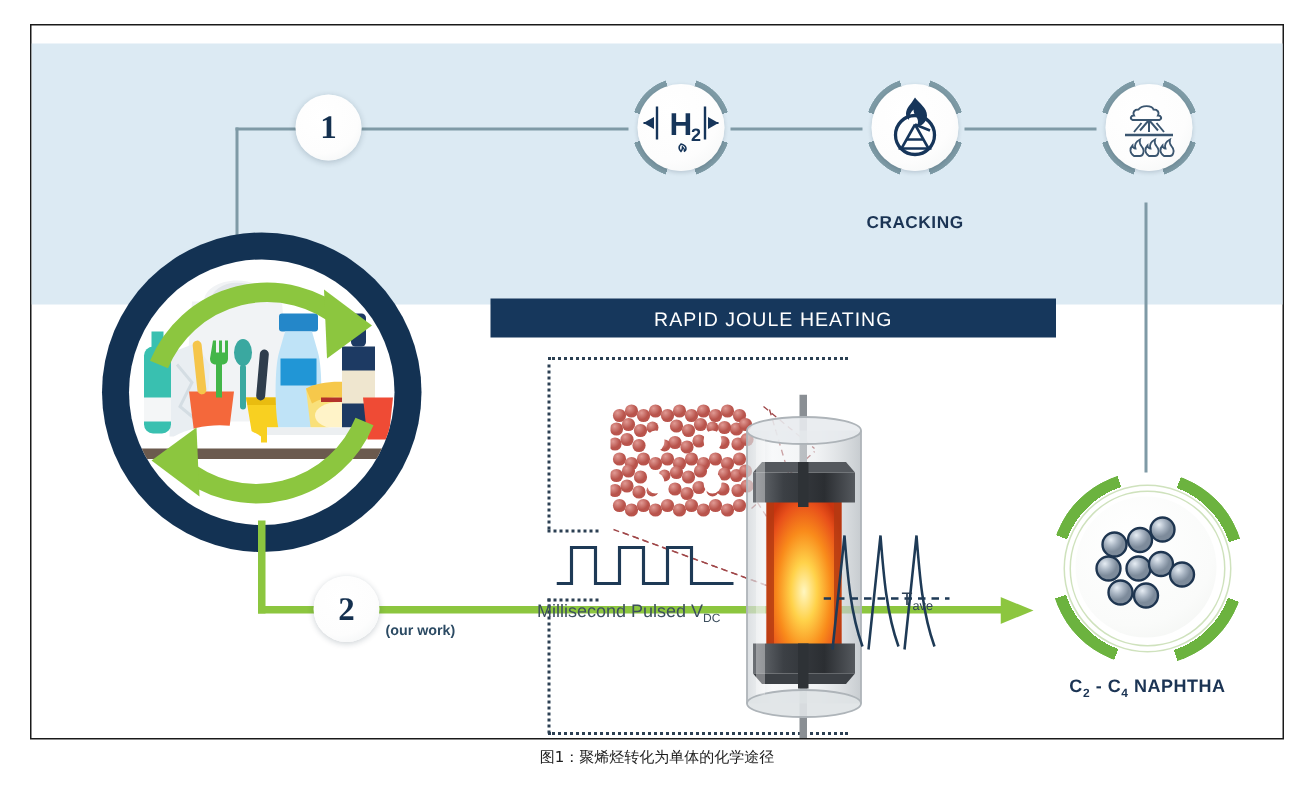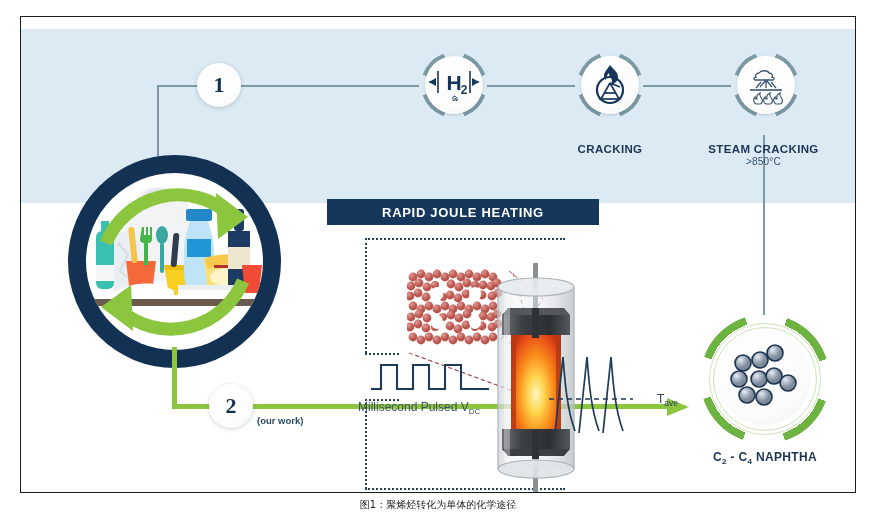--- a/index.html
+++ b/index.html
@@ -68,23 +68,23 @@
   .wheel .inner{
     position:absolute;left:18px;top:18px;width:177px;height:177px;border-radius:50%;
     background:#ffffff;overflow:hidden;
   }
 
   
   .gline{position:absolute;background:#8cc63f;}
 
   
   .rjh-banner{
-    position:absolute;left:306px;top:182px;width:272px;height:26px;
+    position:absolute;left:306px;top:182px;width:377px;height:26px;
     background:#16375c;color:#ffffff;display:flex;align-items:center;justify-content:center;
-    font-size:13px;font-weight:700;letter-spacing:.7px;
+    font-size:13px;font-weight:400;letter-spacing:.7px;
   }
   .dot-h{position:absolute;height:0;border-top:2px dotted #2b3f52;}
   .dot-v{position:absolute;width:0;border-left:2px dotted #2b3f52;}
 
   .cap-text{position:absolute;font-size:12px;color:#3d4f5e;white-space:nowrap;}
   .tave-text{position:absolute;font-size:12px;color:#2d4055;white-space:nowrap;}
 
   
   .olef{position:absolute;left:679px;top:297px;width:130px;height:130px;}
   .olef .gring{
@@ -186,24 +186,20 @@
           </g>
         </svg>
       </div>
     </div>
 
 
     <div class="lbl" style="left:519px;top:126px;width:140px;">
       <div class="t1">CRACKING</div>
     </div>
 
-    <div class="lbl" style="left:655px;top:126px;width:175px;">
-      <div class="t1">STEAM CRACKING</div>
-      <div class="t2">&gt;850°C</div>
-    </div>
 
     <div class="badge" style="left:176px;top:46px;">
       <span>1</span>
     </div>
 
     <div class="wheel">
       <div class="navy"></div>
       <div class="inner">
         <svg width="177" height="177" viewBox="0 0 177 177">
 
@@ -449,21 +445,21 @@
     </div>
 
     <svg class="abs" style="left:528px;top:336px;" width="104" height="84" viewBox="0 0 104 84">
       <g fill="none" stroke="#1e3a56" stroke-width="1.7">
         <path d="M6 80 L14 4 C16 30 18 56 26 78"></path>
         <path d="M30 80 L38 4 C40 30 42 56 50 78"></path>
         <path d="M54 80 L62 4 C64 30 66 56 74 78"></path>
       </g>
       <line x1="0" y1="46" x2="84" y2="46" stroke="#1e3a56" stroke-width="1.6" stroke-dasharray="5 4"></line>
     </svg>
-    <div class="tave-text" style="left:636px;top:375px;">
+    <div class="tave-text" style="left:580px;top:375px;">
       <span>T</span><sub style="font-size:8.5px">ave</sub>
     </div>
 
     <div class="olef">
       <div class="gring"></div>
       <div class="thin1"></div>
       <div class="thin2"></div>
       <div class="face">
         <svg width="94" height="94" viewBox="0 0 94 94">
           <defs>

